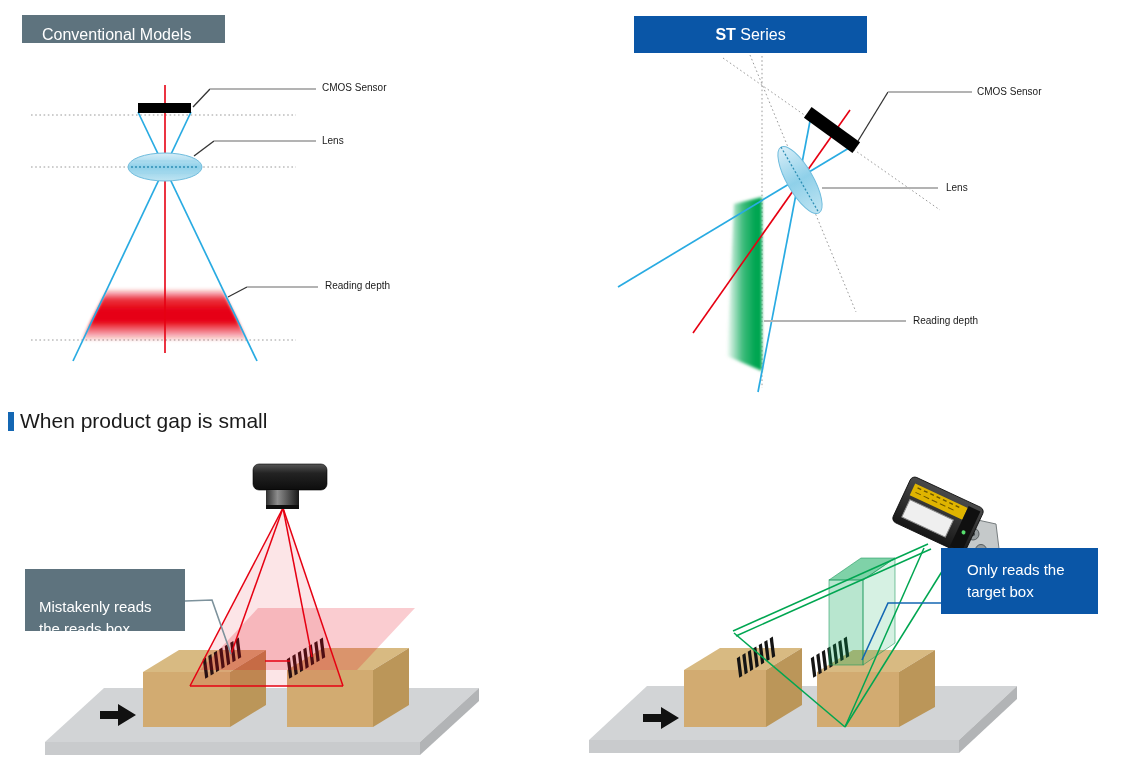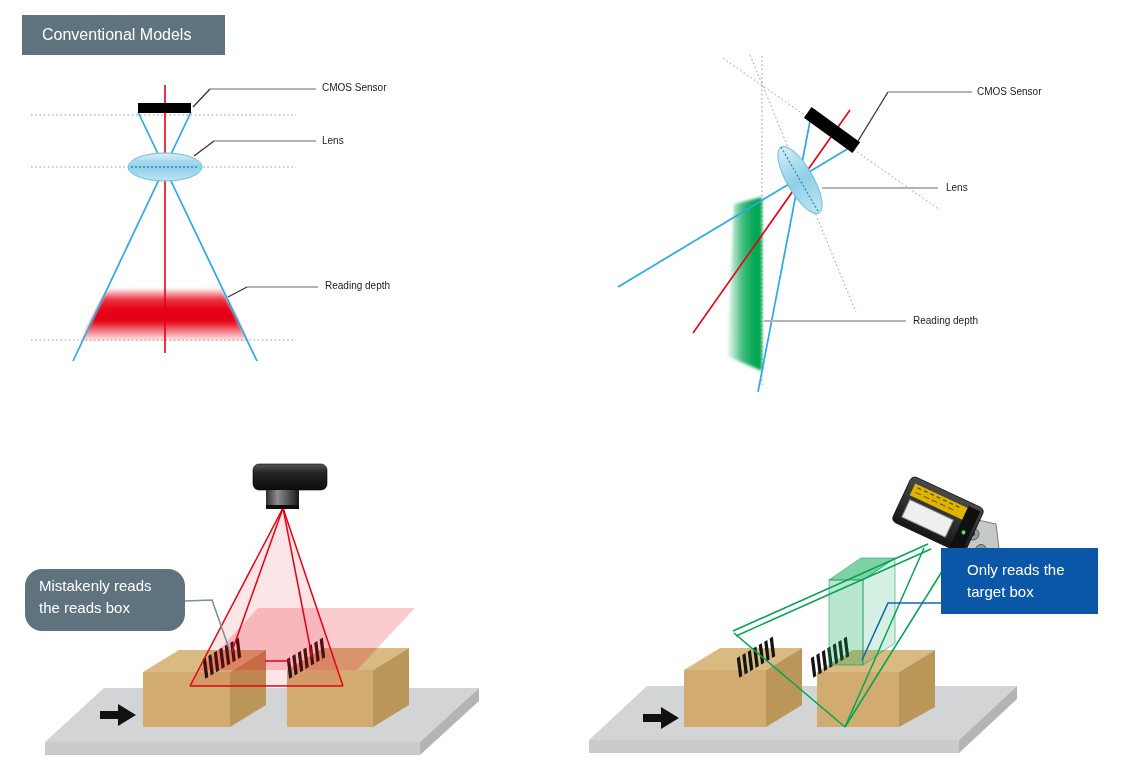--- a/index.html
+++ b/index.html
@@ -3,25 +3,25 @@
 <meta charset="utf-8">
 <style>
   html,body{margin:0;padding:0;background:#ffffff;}
   body{font-family:"Liberation Sans", sans-serif;}
   #stage{position:relative;width:1129px;height:781px;background:#fff;overflow:hidden;}
   #art{position:absolute;left:0;top:0;}
   .lbl{position:absolute;font-size:10px;color:#1a1a1a;white-space:nowrap;line-height:16px;}
   .titlebox{position:absolute;color:#fff;font-size:16px;}
   .titlebox.slate{background:#5e737e;}
   .titlebox.blue{background:#0a56a7;}
-  #conv-title{left:22px;top:15px;width:203px;height:40px;line-height:40px;padding-left:20px;box-sizing:border-box;}
+  #conv-title{left:22px;top:15px;width:203px;height:28px;line-height:40px;padding-left:20px;box-sizing:border-box;}
   #st-title{left:634px;top:16px;width:233px;height:37px;line-height:37px;text-align:center;}
   #st-title .b{font-weight:bold;}
   .caption{position:absolute;color:#fff;font-size:15px;line-height:22px;box-sizing:border-box;}
-  #cap-left{left:25px;top:569px;width:160px;height:62px;background:#5e737e;padding:6px 0 0 14px;border-radius:17px;}
+  #cap-left{left:25px;top:569px;width:160px;height:62px;background:#5e737e;padding:27px 0 0 14px;}
   #cap-right{left:941px;top:548px;width:157px;height:66px;background:#0a56a7;padding:11px 0 0 26px;}
   #heading{position:absolute;left:8px;top:409px;font-size:21px;color:#1a1a1a;display:flex;align-items:center;}
   #heading .bullet{display:inline-block;width:6px;height:19px;background:#1467b3;margin-right:6px;}
 </style>
 </head>
 <body>
 
 <div id="stage">
 
 <svg id="art" width="1129" height="781" viewBox="0 0 1129 781">
@@ -261,29 +261,34 @@
         <circle cx="968.5" cy="520" r="2" fill="#57e06f"></circle>
       </g>
     </g>
 
     <polygon points="643,714 661,714 661,707 679,718 661,729 661,722 643,722" fill="#111"></polygon>
   </g>
 </svg>
 
   <div id="conv-title" class="titlebox slate">Conventional Models</div>
 
+  <div id="st-title" class="titlebox blue"><span class="b">ST</span><span> Series</span></div>
 
   <div class="lbl" style="left:322px;top:80px;">CMOS Sensor</div>
   <div class="lbl" style="left:322px;top:133px;">Lens</div>
   <div class="lbl" style="left:325px;top:278px;">Reading depth</div>
 
   <div class="lbl" style="left:977px;top:84px;">CMOS Sensor</div>
   <div class="lbl" style="left:946px;top:180px;">Lens</div>
   <div class="lbl" style="left:913px;top:313px;">Reading depth</div>
 
+  <div id="heading">
+    <span class="bullet"></span>
+    <span>When product gap is small</span>
+  </div>
 
   <div id="cap-left" class="caption">
     <div>Mistakenly reads</div>
     <div>the reads box</div>
   </div>
 
   <div id="cap-right" class="caption">
     <div>Only reads the</div>
     <div>target box</div>
   </div>

